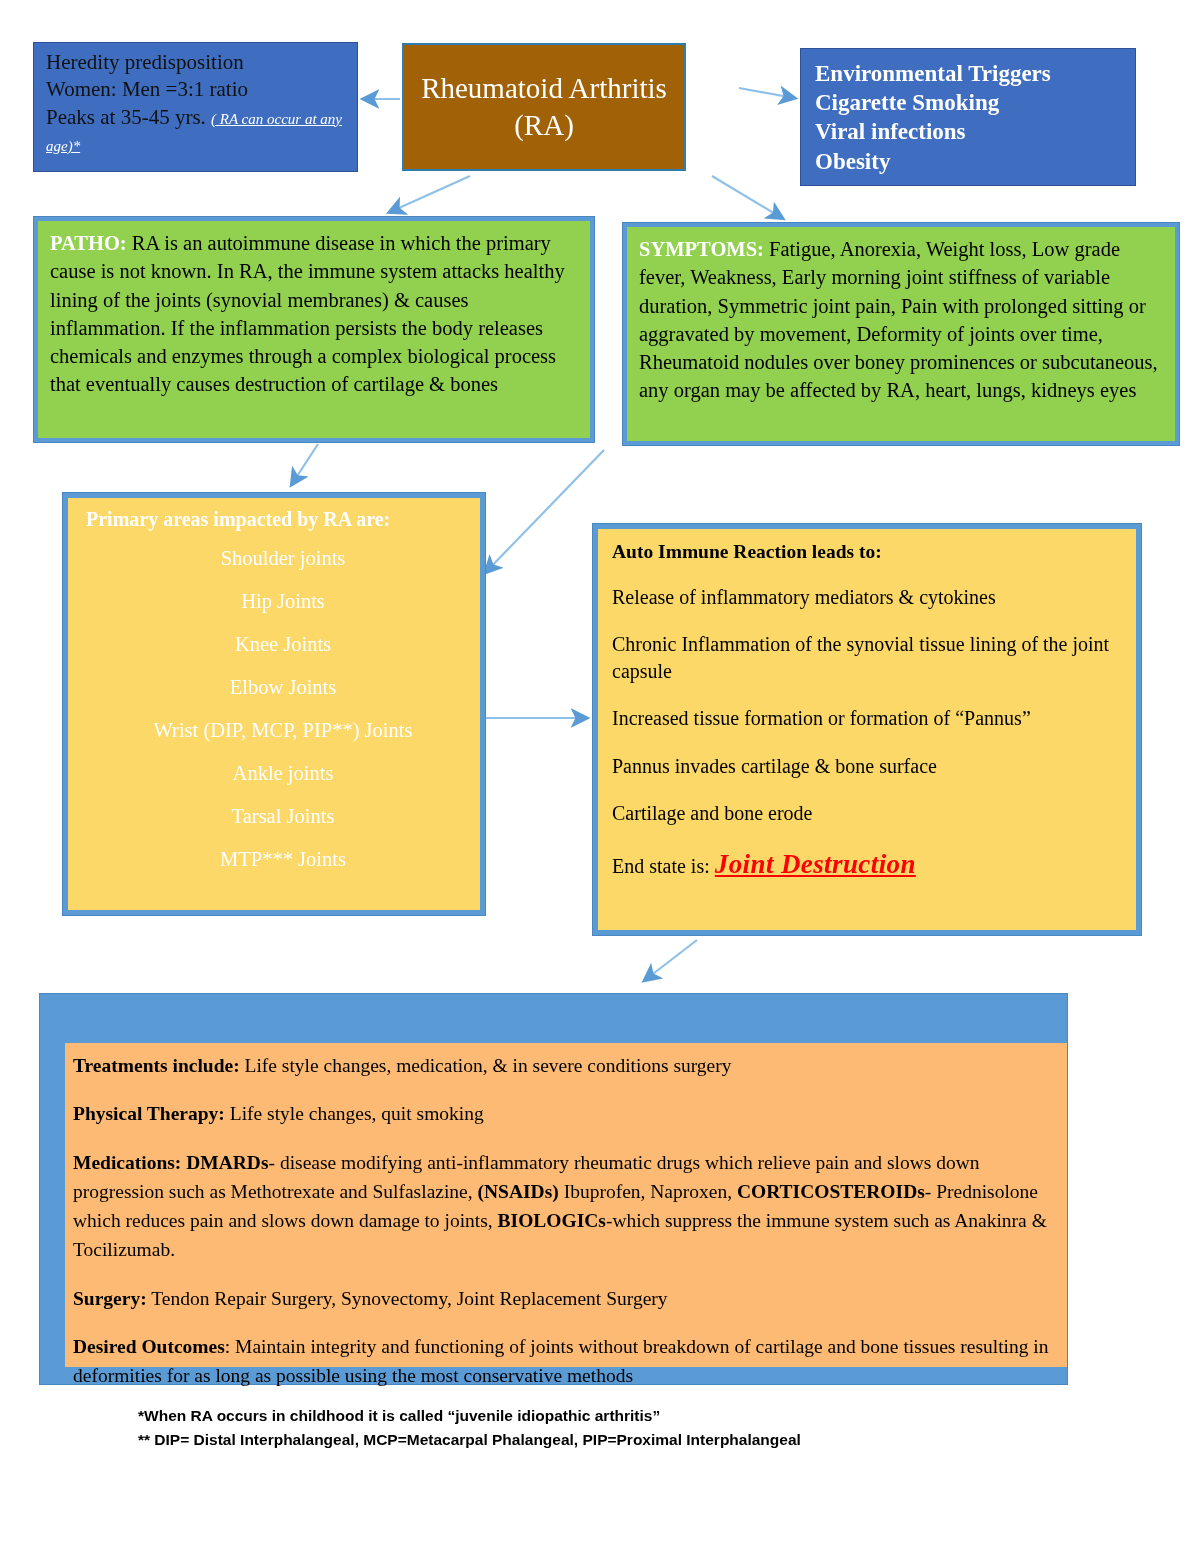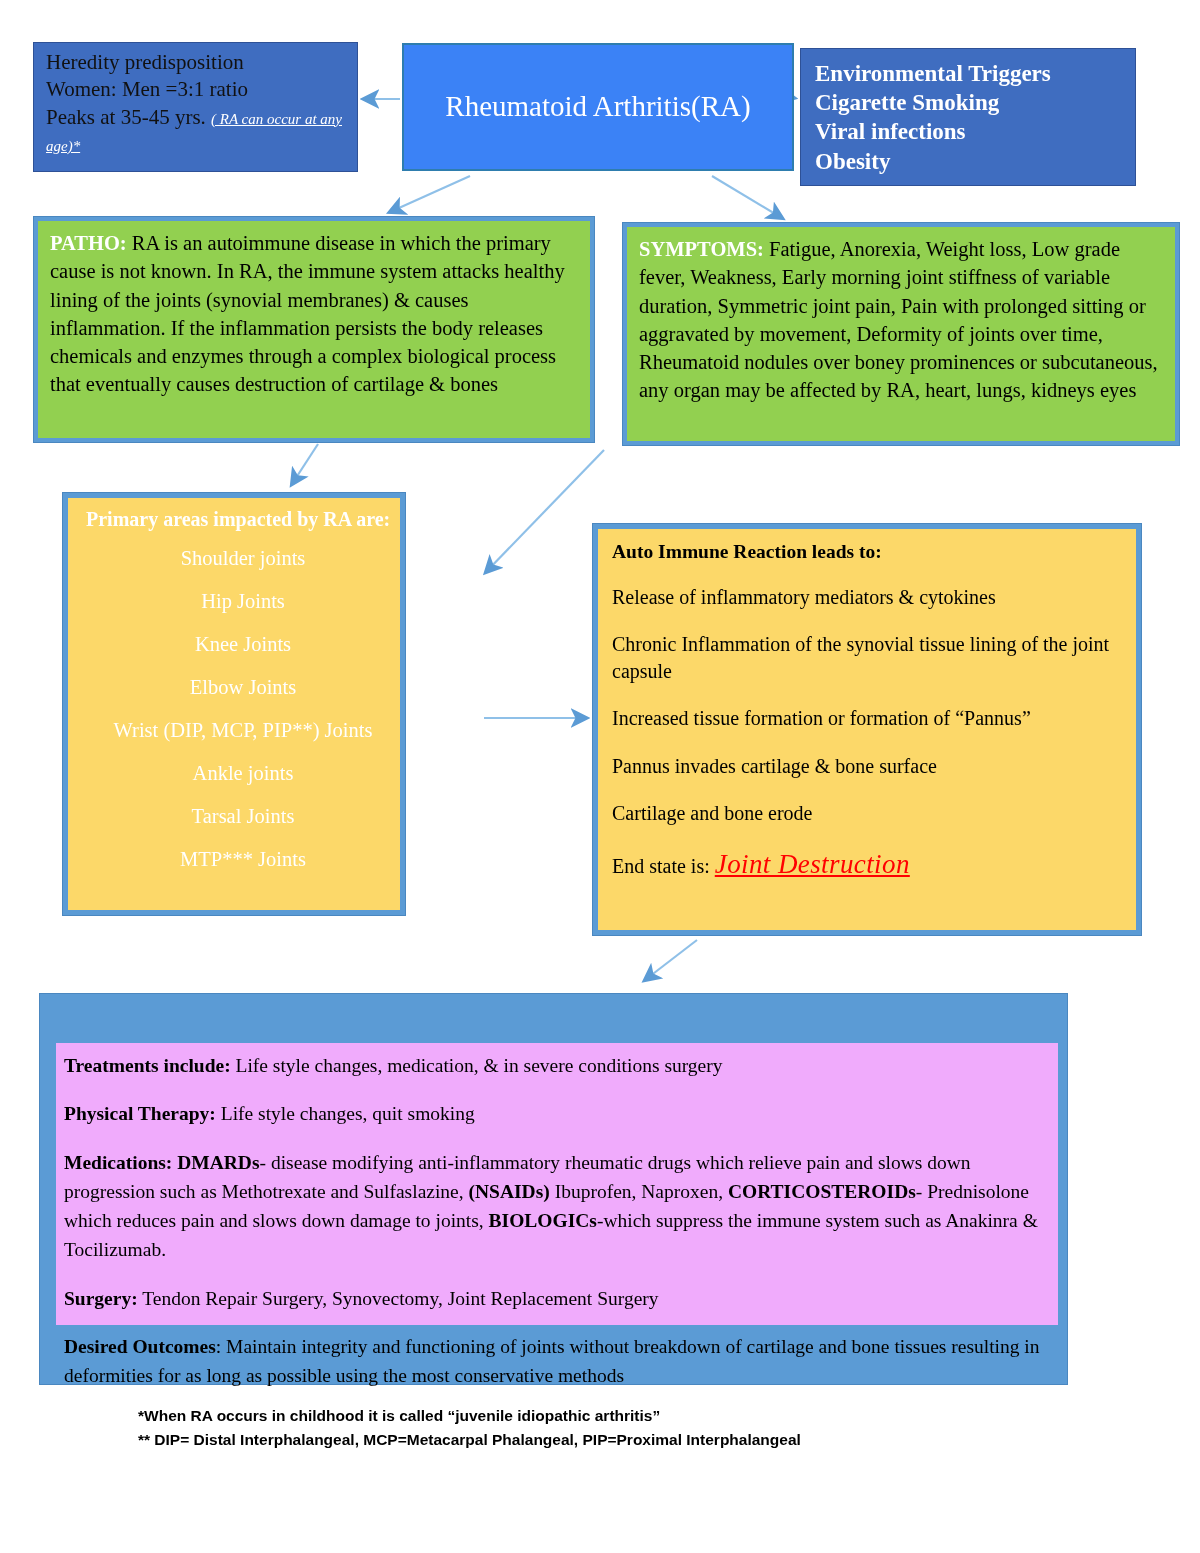--- a/index.html
+++ b/index.html
@@ -36,24 +36,25 @@
   #heredity .note {
     font-style: italic;
     font-size: 15px;
     text-decoration: underline;
     color: #ffffff;
     font-family: "Liberation Serif", serif;
   }
 
   
   #title-box {
-    left: 402px; top: 43px; width: 392px; height: 128px;
-    background: #3b82f6;
+    left: 402px; top: 43px; width: 284px; height: 128px;
+    background: #a16207;
     border: 2px solid #2E7DAE;
     display: flex;
+    flex-direction: column;
     align-items: center;
     justify-content: center;
     color: #ffffff;
     font-size: 29px;
     line-height: 1.28;
   }
 
   
   #env-triggers {
     left: 800px; top: 48px; width: 336px; height: 138px;
@@ -96,21 +97,21 @@
     padding: 5px;
   }
   .yellow-inner {
     background: #FCD869;
     width: 100%;
     height: 100%;
     box-sizing: border-box;
     font-size: 20px;
     color: #000000;
   }
-  #joints { left: 62px; top: 492px; width: 344px; height: 424px; }
+  #joints { left: 62px; top: 492px; width: 424px; height: 424px; }
   #joints .yellow-inner { padding: 10px 0 0 18px; }
   #joints .hdr {
     font-weight: bold; color: #ffffff;
     font-size: 20px; margin-bottom: 16px;
   }
   #joints ul { list-style: none; margin: 0; padding: 0; text-align: center; }
   #joints li {
     color: #ffffff;
     font-size: 20.5px;
     margin-bottom: 20px;
@@ -122,37 +123,37 @@
     font-weight: bold; font-size: 19.5px; margin-bottom: 21px;
   }
   #autoimmune p {
     margin: 0 0 21px 0;
     font-size: 20px;
     line-height: 1.32;
     padding-right: 22px;
   }
   #autoimmune .destruct {
     color: #FF0000;
-    font-weight: normal;
+    font-weight: bold;
     font-style: italic;
     text-decoration: underline;
     font-size: 27px;
     letter-spacing: 0.4px;
   }
 
   
   #treatments {
     left: 39px; top: 993px; width: 1029px; height: 392px;
     background: #5B9BD5;
     border: 1px solid #4A87C0;
   }
   #treatments .peach-inner {
     position: absolute;
-    left: 16px; top: 49px; width: 1002px; height: 282px;
-    background: #f0abfc;
+    left: 25px; top: 49px; width: 1002px; height: 324px;
+    background: #fdba74;
     box-sizing: border-box;
     padding: 8px 10px 0 8px;
     font-size: 19.5px;
     line-height: 1.50;
   }
   #treatments p { margin: 0 0 19px 0; }
   #treatments b { font-weight: bold; }
 
   
   #footnotes {

